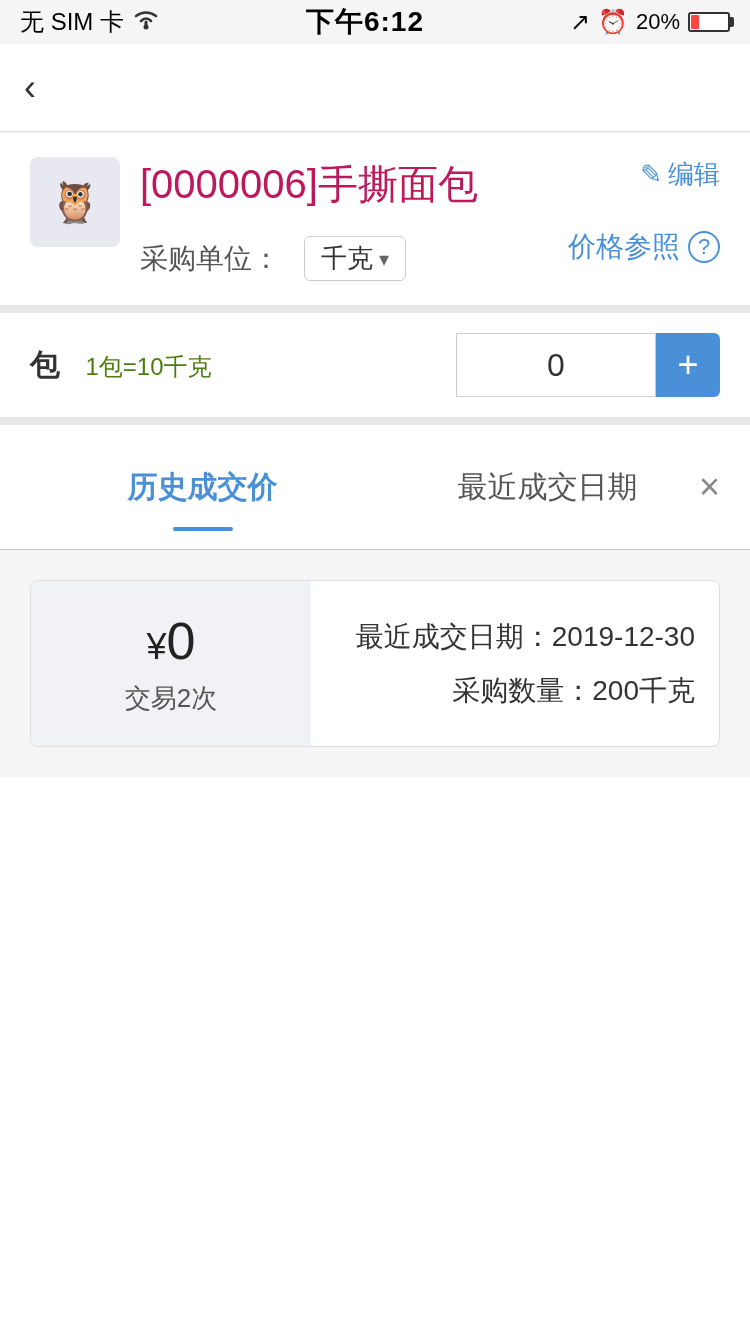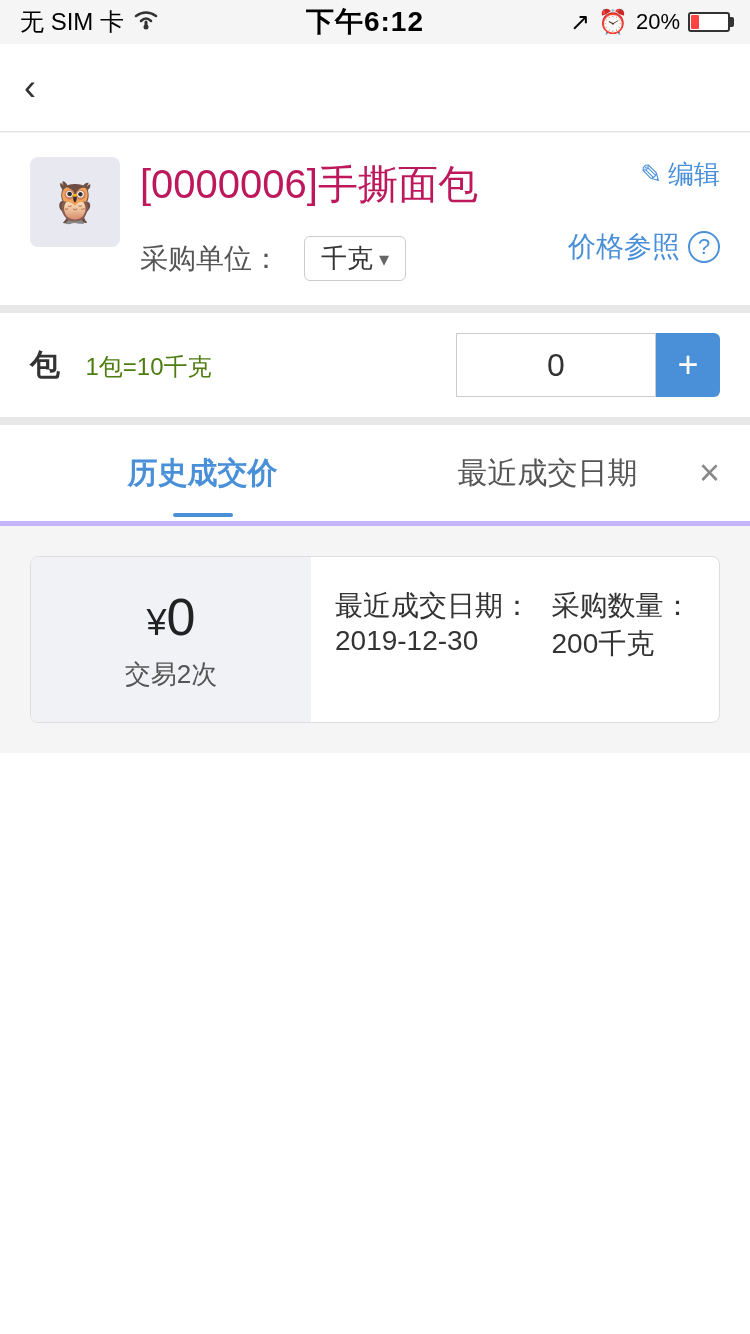--- a/index.html
+++ b/index.html
@@ -250,22 +250,22 @@
 
     
     .tabs-section {
       width: 100%;
       background: white;
       border-top: 8px solid #e8e8e8;
     }
     .tabs-header {
       display: flex;
       align-items: flex-start;
-      border-bottom: 5px solid #c4b5fd;
-      padding: 4px 30px;
+      border-bottom: 1px solid #c4b5fd;
+      padding: 18px 30px;
       position: relative;
     }
     .tab-item {
       flex: 1;
       height: 88px;
       display: flex;
       flex-direction: column;
       align-items: center;
       justify-content: center;
       font-size: 30px;
@@ -332,22 +332,24 @@
       font-size: 36px;
     }
     .history-trades {
       font-size: 26px;
       color: #555;
     }
     .history-right {
       flex: 1;
       padding: 30px 24px;
       display: flex;
+      flex-direction: column;
       justify-content: center;
       gap: 16px;
+      align-items: flex-end;
     }
     .history-detail-row {
       font-size: 28px;
       color: #333;
     }
 
     
     .bottom-area {
       width: 100%;
       flex: 1;

